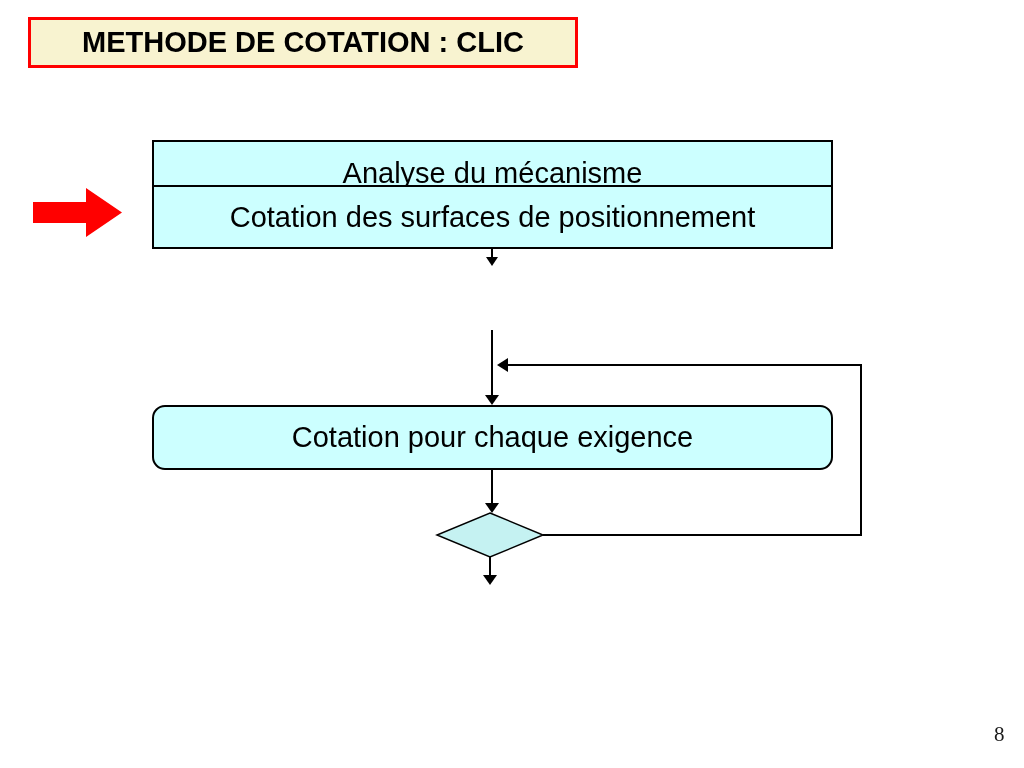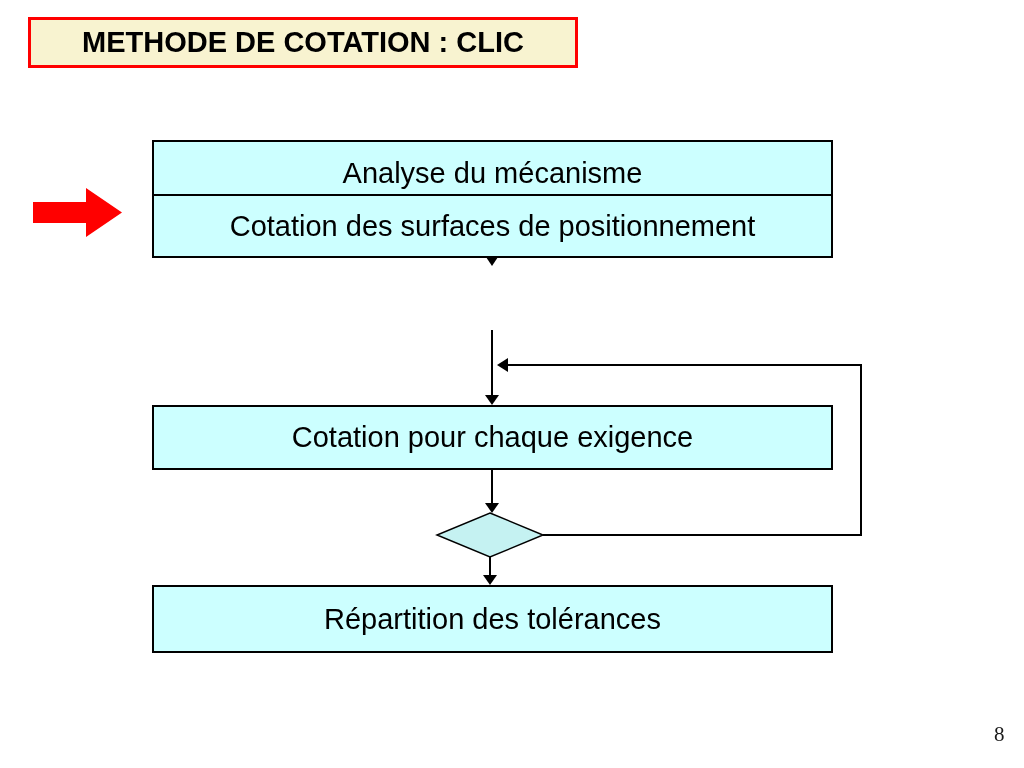--- a/index.html
+++ b/index.html
@@ -22,23 +22,23 @@
   .flow-box{
     position:absolute;left:152px;width:681px;
     box-sizing:border-box;
     background:#CCFFFF;
     border:2px solid #000;
     display:flex;align-items:center;justify-content:center;
     font-size:29px;color:#000;
     white-space:nowrap;
   }
   .box-1{top:100px;height:67px;margin-top:40px;}
-  .box-2{top:194px;height:64px;}
+  .box-2{top:185px;height:64px;}
   .box-3{top:267px;height:63px;}
-  .box-4{top:405px;height:65px;}
+  .box-4{top:405px;height:65px;border-radius:13px;}
   .box-5{top:585px;height:68px;}
   .connector-layer{
     position:absolute;left:0;top:0;width:1024px;height:768px;
     pointer-events:none;
   }
   .pointer-arrow{
     position:absolute;left:33px;top:187px;width:90px;height:51px;
   }
   .decision-label{
     position:absolute;left:530px;top:496px;
@@ -80,18 +80,17 @@
 
     <polyline points="543,535 861,535 861,365 508,365" fill="none" stroke="#000" stroke-width="2"></polyline>
     <polygon points="497,365 508,358 508,372" fill="#000"></polygon>
 
     <polygon points="490,513 543,535 490,557 437,535" stroke="#000" stroke-width="1.5" fill="#C5F2F2"></polygon>
   </svg>
 
   <div class="flow-box box-1">Analyse du mécanisme</div>
   <div class="flow-box box-2">Cotation des surfaces de positionnement</div>
   <div class="flow-box box-4">Cotation pour chaque exigence</div>
-  <div class="flow-box box-5">Répartition des tolérances</div>
 
 
   <div class="page-number">8</div>
 
 </div>
 
 </body></html>

